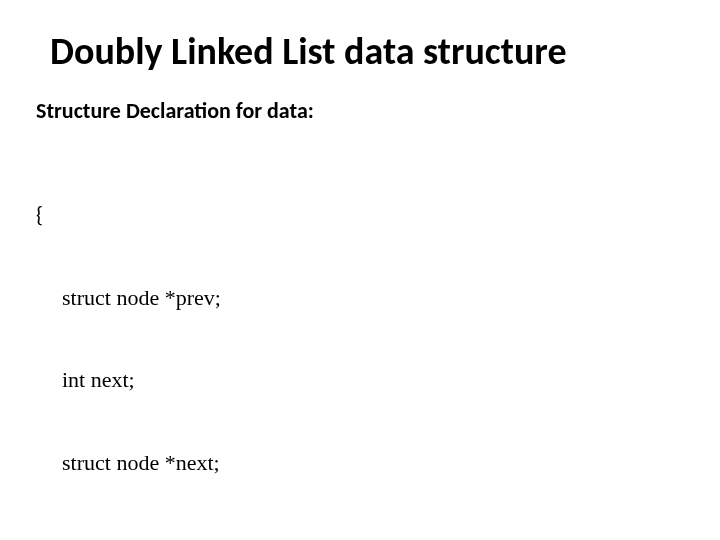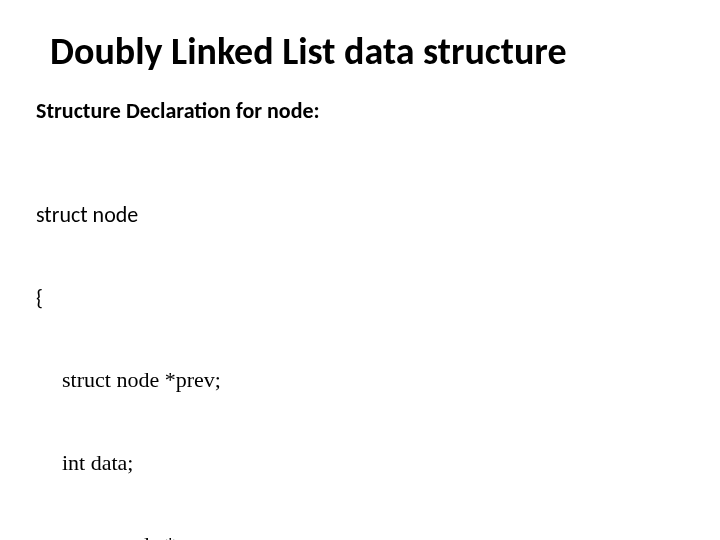--- a/index.html
+++ b/index.html
@@ -41,22 +41,21 @@
   .indent {
     padding-left: 26px;
     font-family: Liberation Serif, serif;
   }
 </style>
 </head>
 <body>
 
 <div class="slide">
   <div class="title">Doubly Linked List data structure</div>
-  <div class="subheading">Structure Declaration for node:</div>
+  <div class="subheading">Structure Declaration for data:</div>
   <div class="codeblock">
-    <div>struct node</div>
     <div>{</div>
     <div class="indent">struct node *prev;</div>
-    <div class="indent">int data;</div>
+    <div class="indent">int next;</div>
     <div class="indent">struct node *next;</div>
     
   </div>
 </div>
 
 </body></html>

